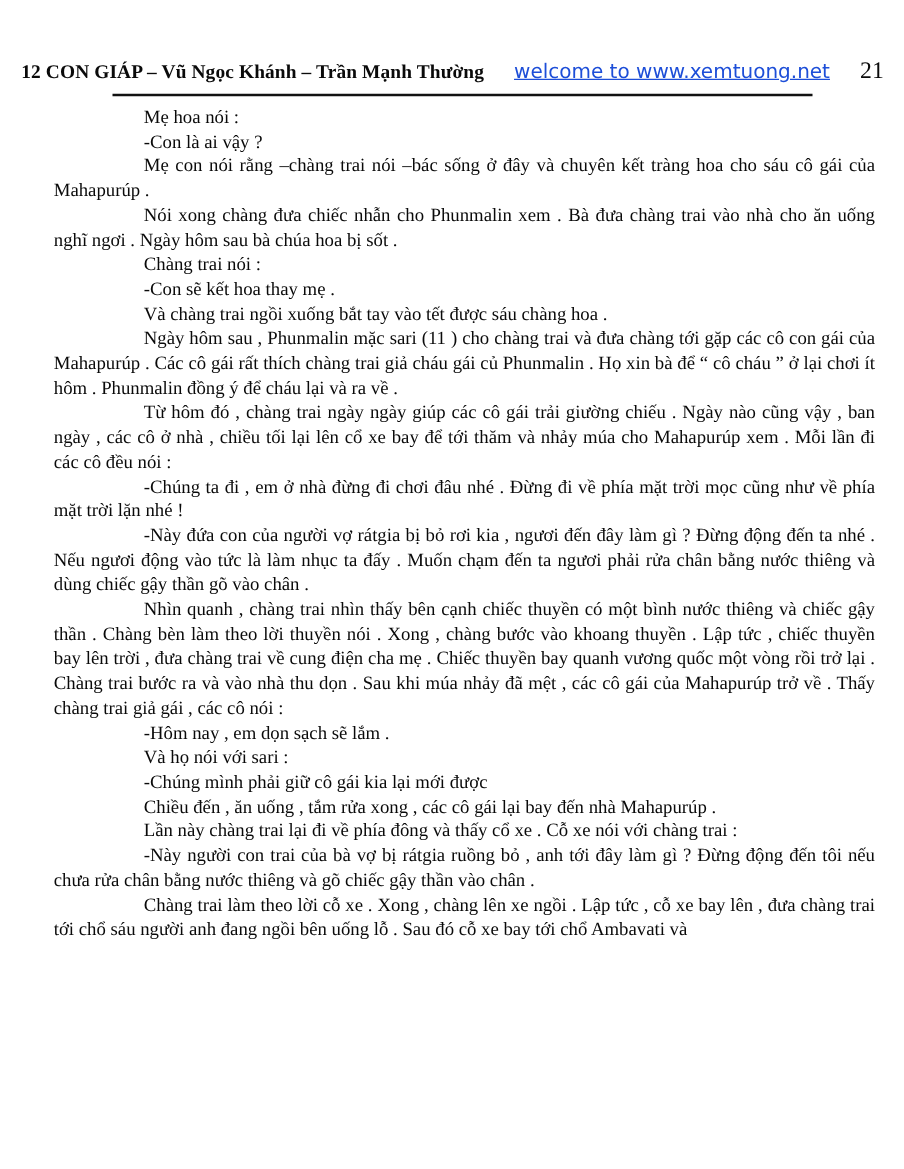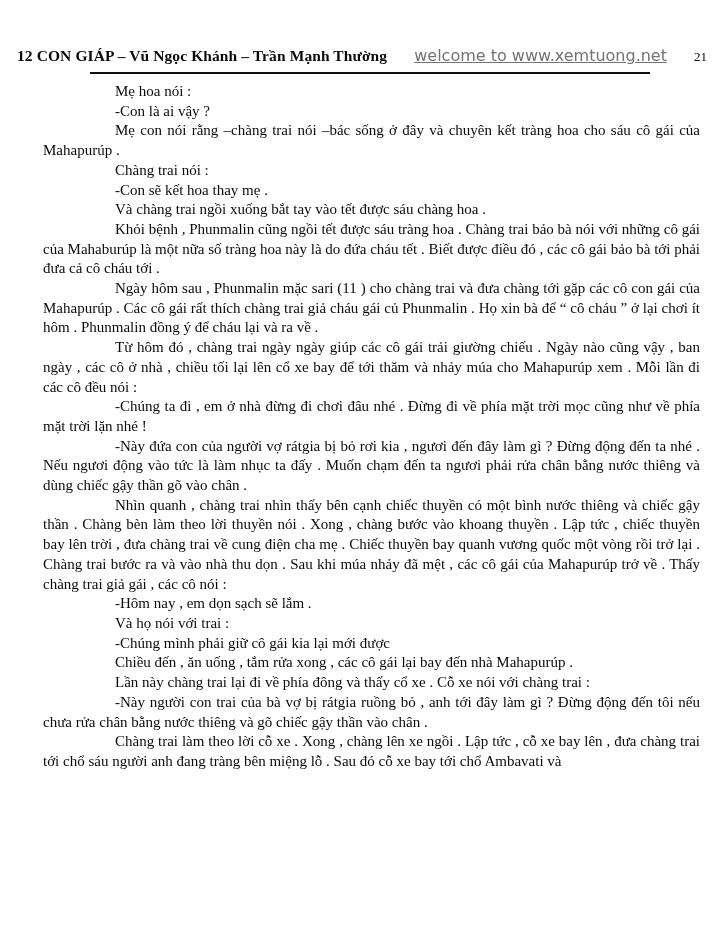--- a/index.html
+++ b/index.html
@@ -23,30 +23,30 @@
   .title {
     font-family: "Liberation Serif", serif;
     font-weight: bold;
     font-size: 15.5px;
     white-space: nowrap;
     letter-spacing: 0.1px;
   }
   .welcome {
     font-family: "DejaVu Sans", sans-serif;
     font-size: 16px;
-    color: #737373;
+    color: #1d4ed8;
     text-decoration: underline;
     white-space: nowrap;
     margin-left: auto;
     cursor: pointer;
     text-align: center;
   }
   .pagenum {
     font-family: "Liberation Serif", serif;
-    font-size: 13px;
+    font-size: 19px;
     margin-left: auto;
     white-space: nowrap;
   }
   .rule {
     width: 560px;
     margin: 7px 0 0 90px;
     border-top: 2px solid #111111;
     height: 0;
   }
   .body-text {
@@ -69,30 +69,30 @@
   <div class="header">
     <span class="title">12 CON GIÁP – Vũ Ngọc Khánh – Trần Mạnh Thường</span>
     <a class="welcome">welcome to www.xemtuong.net</a>
     <span class="pagenum">21</span>
   </div>
   <div class="rule"></div>
   <div class="body-text">
       <p>Mẹ hoa nói :</p>
       <p>-Con là ai vậy ?</p>
       <p>Mẹ con nói rằng –chàng trai nói –bác sống ở đây và chuyên kết tràng hoa cho sáu cô gái của Mahapurúp .</p>
+      <p>Nói xong chàng đưa chiếc nhẫn cho Phunmalin xem . Bà đưa chàng trai vào nhà cho ăn uống nghĩ ngơi . Ngày hôm sau bà chúa hoa bị sốt .</p>
       <p>Chàng trai nói :</p>
       <p>-Con sẽ kết hoa thay mẹ .</p>
       <p>Và chàng trai ngồi xuống bắt tay vào tết được sáu chàng hoa .</p>
-      <p>Khỏi bệnh , Phunmalin cũng ngồi tết được sáu tràng hoa . Chàng trai bảo bà nói với những cô gái của Mahaburúp là một nữa số tràng hoa này là do đứa cháu tết . Biết được điều đó , các cô gái bảo bà tới phải đưa cả cô cháu tới .</p>
       <p>Ngày hôm sau , Phunmalin mặc sari (11 ) cho chàng trai và đưa chàng tới gặp các cô con gái của Mahapurúp . Các cô gái rất thích chàng trai giả cháu gái củ Phunmalin . Họ xin bà để “ cô cháu ” ở lại chơi ít hôm . Phunmalin đồng ý để cháu lại và ra về .</p>
       <p>Từ hôm đó , chàng trai ngày ngày giúp các cô gái trải giường chiếu . Ngày nào cũng vậy , ban ngày , các cô ở nhà , chiều tối lại lên cổ xe bay để tới thăm và nhảy múa cho Mahapurúp xem . Mỗi lần đi các cô đều nói :</p>
       <p>-Chúng ta đi , em ở nhà đừng đi chơi đâu nhé . Đừng đi về phía mặt trời mọc cũng như về phía mặt trời lặn nhé !</p>
       <p>-Này đứa con của người vợ rátgia bị bỏ rơi kia , ngươi đến đây làm gì ? Đừng động đến ta nhé . Nếu ngươi động vào tức là làm nhục ta đấy . Muốn chạm đến ta ngươi phải rửa chân bằng nước thiêng và dùng chiếc gậy thần gõ vào chân .</p>
       <p>Nhìn quanh , chàng trai nhìn thấy bên cạnh chiếc thuyền có một bình nước thiêng và chiếc gậy thần . Chàng bèn làm theo lời thuyền nói . Xong , chàng bước vào khoang thuyền . Lập tức , chiếc thuyền bay lên trời , đưa chàng trai về cung điện cha mẹ . Chiếc thuyền bay quanh vương quốc một vòng rồi trở lại . Chàng trai bước ra và vào nhà thu dọn . Sau khi múa nhảy đã mệt , các cô gái của Mahapurúp trở về . Thấy chàng trai giả gái , các cô nói :</p>
       <p>-Hôm nay , em dọn sạch sẽ lắm .</p>
-      <p>Và họ nói với trai :</p>
+      <p>Và họ nói với sari :</p>
       <p>-Chúng mình phải giữ cô gái kia lại mới được</p>
       <p>Chiều đến , ăn uống , tắm rửa xong , các cô gái lại bay đến nhà Mahapurúp .</p>
       <p>Lần này chàng trai lại đi về phía đông và thấy cổ xe . Cỗ xe nói với chàng trai :</p>
       <p>-Này người con trai của bà vợ bị rátgia ruồng bỏ , anh tới đây làm gì ? Đừng động đến tôi nếu chưa rửa chân bằng nước thiêng và gõ chiếc gậy thần vào chân .</p>
-      <p>Chàng trai làm theo lời cỗ xe . Xong , chàng lên xe ngồi . Lập tức , cỗ xe bay lên , đưa chàng trai tới chổ sáu người anh đang tràng bên miệng lỗ . Sau đó cỗ xe bay tới chổ Ambavati và</p>
+      <p>Chàng trai làm theo lời cỗ xe . Xong , chàng lên xe ngồi . Lập tức , cỗ xe bay lên , đưa chàng trai tới chổ sáu người anh đang ngồi bên uống lỗ . Sau đó cỗ xe bay tới chổ Ambavati và</p>
     </div>
 </div>
 
 </body></html>

